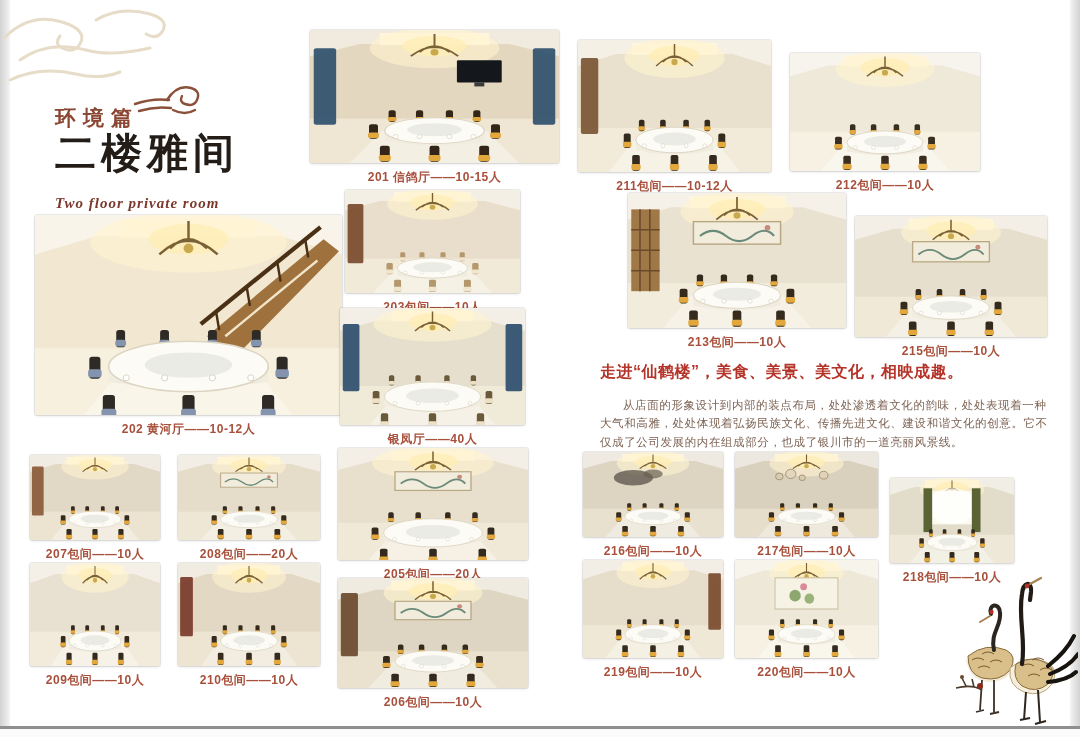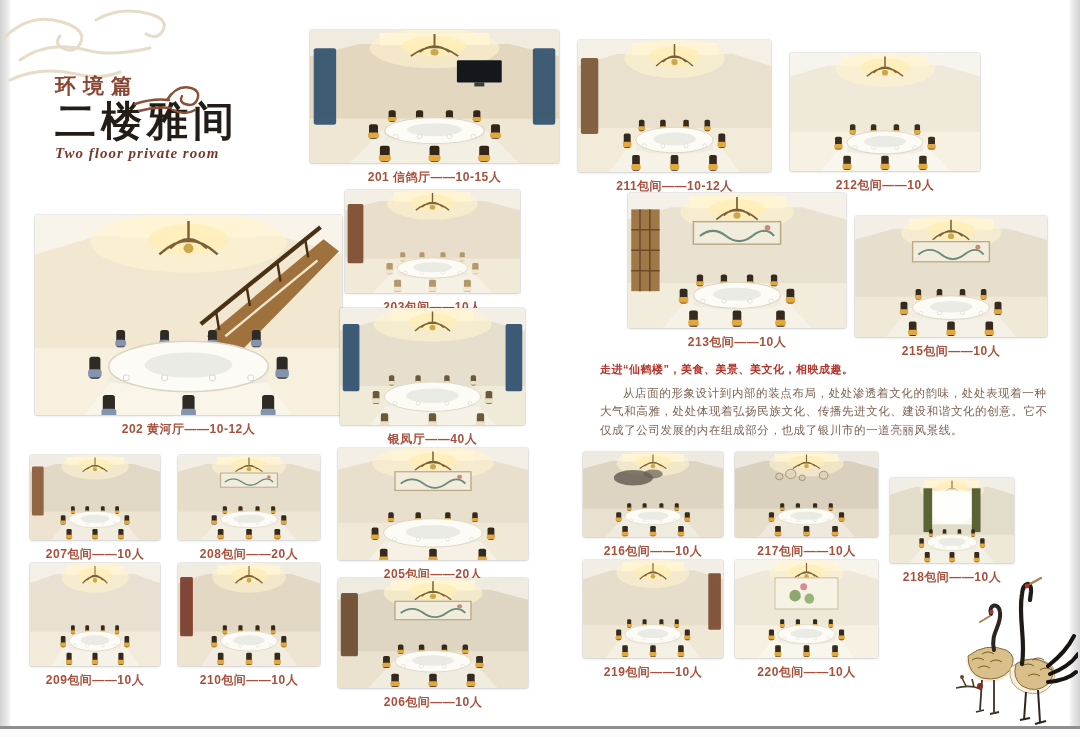--- a/index.html
+++ b/index.html
@@ -10,40 +10,40 @@
   }
   
   .edge-left{position:absolute;left:0;top:0;width:10px;height:737px;
     background:linear-gradient(90deg,#d2d2d2,#f4f4f4);}
   .edge-right{position:absolute;right:0;top:0;width:10px;height:737px;
     background:linear-gradient(270deg,#d2d2d2,#f4f4f4);}
   .edge-bottom{position:absolute;left:0;top:726px;width:1080px;height:3px;background:#8f8f8f;}
   .edge-bottom2{position:absolute;left:0;top:729px;width:1080px;height:8px;background:#fbfbfb;}
 
   .header{position:absolute;left:55px;top:72px;width:260px;}
-  .section-label{font-size:21px;font-weight:800;color:#8a4632;letter-spacing:7px;}
+  .section-label{font-size:21px;font-weight:800;color:#8a4632;letter-spacing:7px;margin-top:32px;}
   .page-title{font-family:"Liberation Serif","DejaVu Serif",serif;
     font-size:41px;font-weight:800;color:#241d17;letter-spacing:5px;line-height:1.05;}
   .page-subtitle{font-family:"Liberation Serif","DejaVu Serif",serif;
-    font-style:italic;font-size:15px;font-weight:700;color:#7a392c;margin-top:2px;letter-spacing:1px;}
+    font-style:italic;font-size:15px;font-weight:700;color:#7a392c;margin-top:20px;letter-spacing:1px;}
 
   .cloud-tl{position:absolute;left:0;top:0;}
   .header-swirl{position:absolute;left:133px;top:78px;}
 
   figure.room{position:absolute;margin:0;}
   figure.room .pic{width:100%;border-radius:2px;overflow:hidden;
     box-shadow:0 0 0 1px rgba(0,0,0,.07), 0 1px 3px rgba(0,0,0,.12);}
   figure.room .pic svg{display:block;width:100%;height:100%;}
   figure.room figcaption{
     margin-top:6px;text-align:center;font-size:12px;font-weight:700;
     color:#a8503c;white-space:nowrap;letter-spacing:.5px;}
 
   .intro{position:absolute;left:600px;top:362px;width:456px;}
-  .intro-heading{font-size:11px;font-weight:800;color:#b5342a;letter-spacing:.5px;}
-  .intro-body{margin-top:7px;font-size:11.5px;line-height:1.6;color:#7d6354;
+  .intro-heading{font-size:16px;font-weight:800;color:#b5342a;letter-spacing:.5px;}
+  .intro-body{margin-top:13px;font-size:11.5px;line-height:1.6;color:#7d6354;
     text-indent:2em;letter-spacing:.6px;}
 
   .crane-art{position:absolute;left:938px;top:548px;width:140px;height:178px;}
 </style>
 </head>
 <body>
 
 <div class="edge-left"></div>
 <div class="edge-right"></div>
 <div class="edge-bottom"></div>

